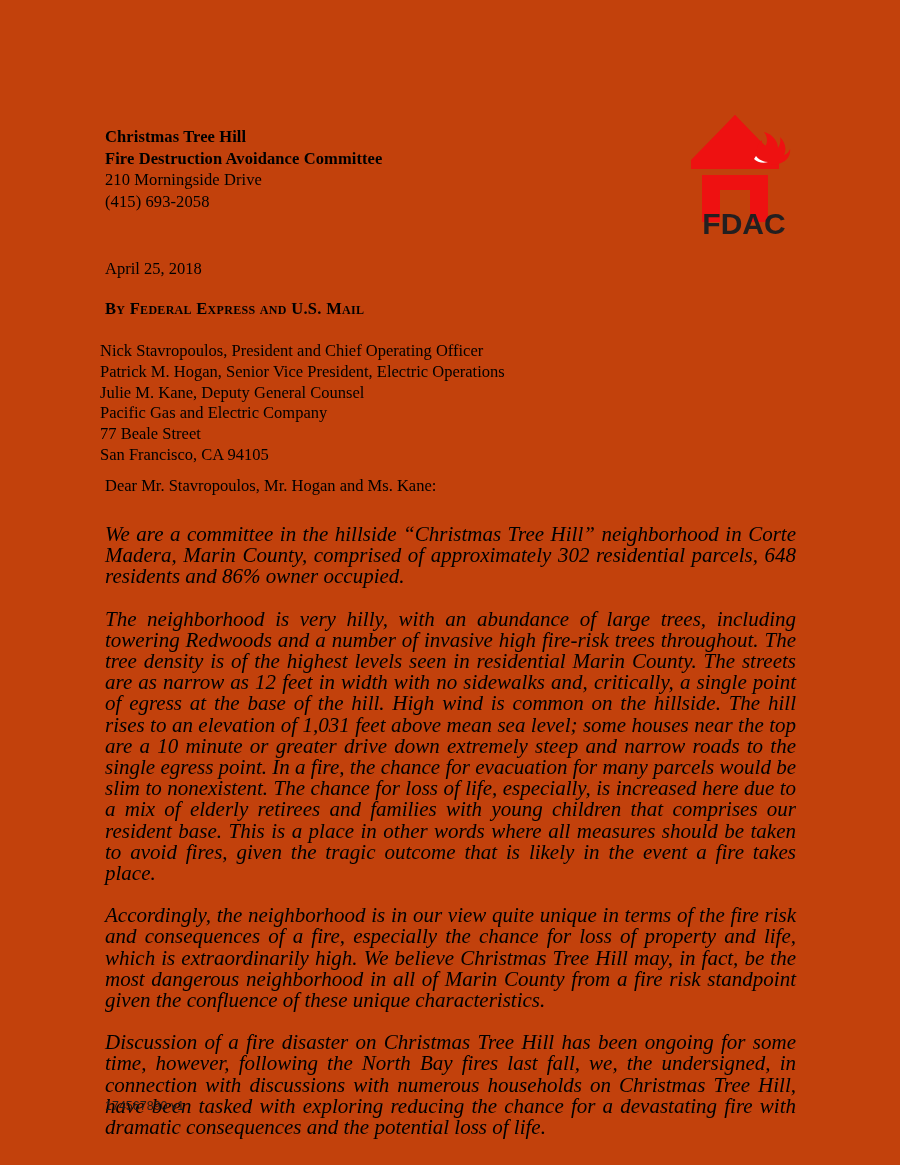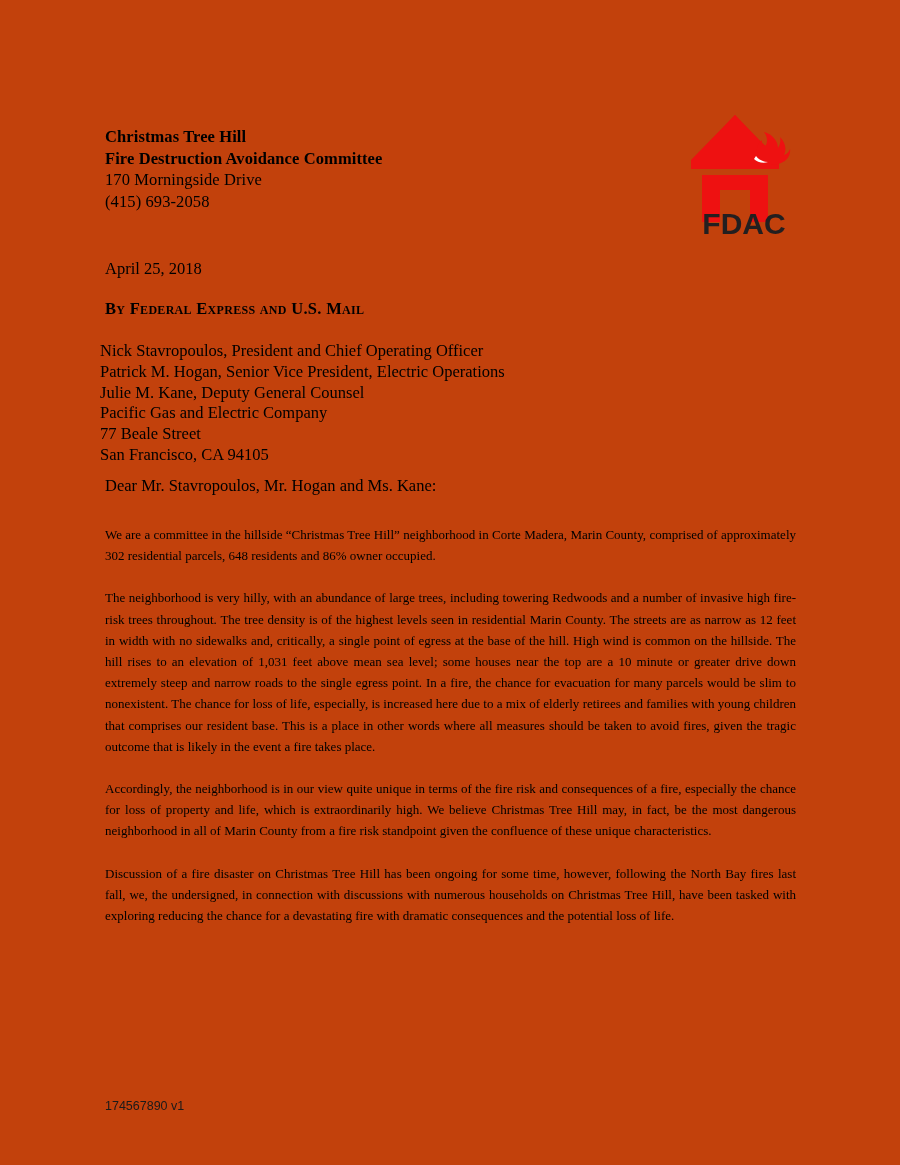--- a/index.html
+++ b/index.html
@@ -104,25 +104,26 @@
 
   
   .body-block {
     position: absolute;
     left: 105px;
     top: 524px;
     width: 691px;
   }
   .body-block p {
     margin: 0 0 21px 0;
-    font-size: 13px;
+    font-size: 21px;
     line-height: 21.2px;
     text-align: justify;
     text-justify: inter-word;
     letter-spacing: 0px;
+    font-style: italic;
   }
   .body-block p:last-child {
     margin-bottom: 0;
   }
 
   
   .footer {
     position: absolute;
     left: 105px;
     top: 1098px;
@@ -134,21 +135,21 @@
   }
 </style>
 </head>
 <body>
 
 <div class="page">
 
   <div class="letterhead">
     <div class="line bold">Christmas Tree Hill</div>
     <div class="line bold">Fire Destruction Avoidance Committee</div>
-    <div class="line">170 Morningside Drive</div>
+    <div class="line">210 Morningside Drive</div>
     <div class="line">(415) 693-2058</div>
   </div>
 
   <div class="logo">
     <svg viewBox="0 0 112 126" xmlns="http://www.w3.org/2000/svg" aria-hidden="true">
       <g>
 
         <path d="M3 57 L47 9 L91 57 L79 57 L47 23 L15 57 Z
                  M3 57 L3 49.5 L47 3 L91 49.5 L91 57 Z" fill="#EE1111"></path>
         <polygon points="3,48 47,3 91,48 91,57 3,57" fill="#EE1111"></polygon>

